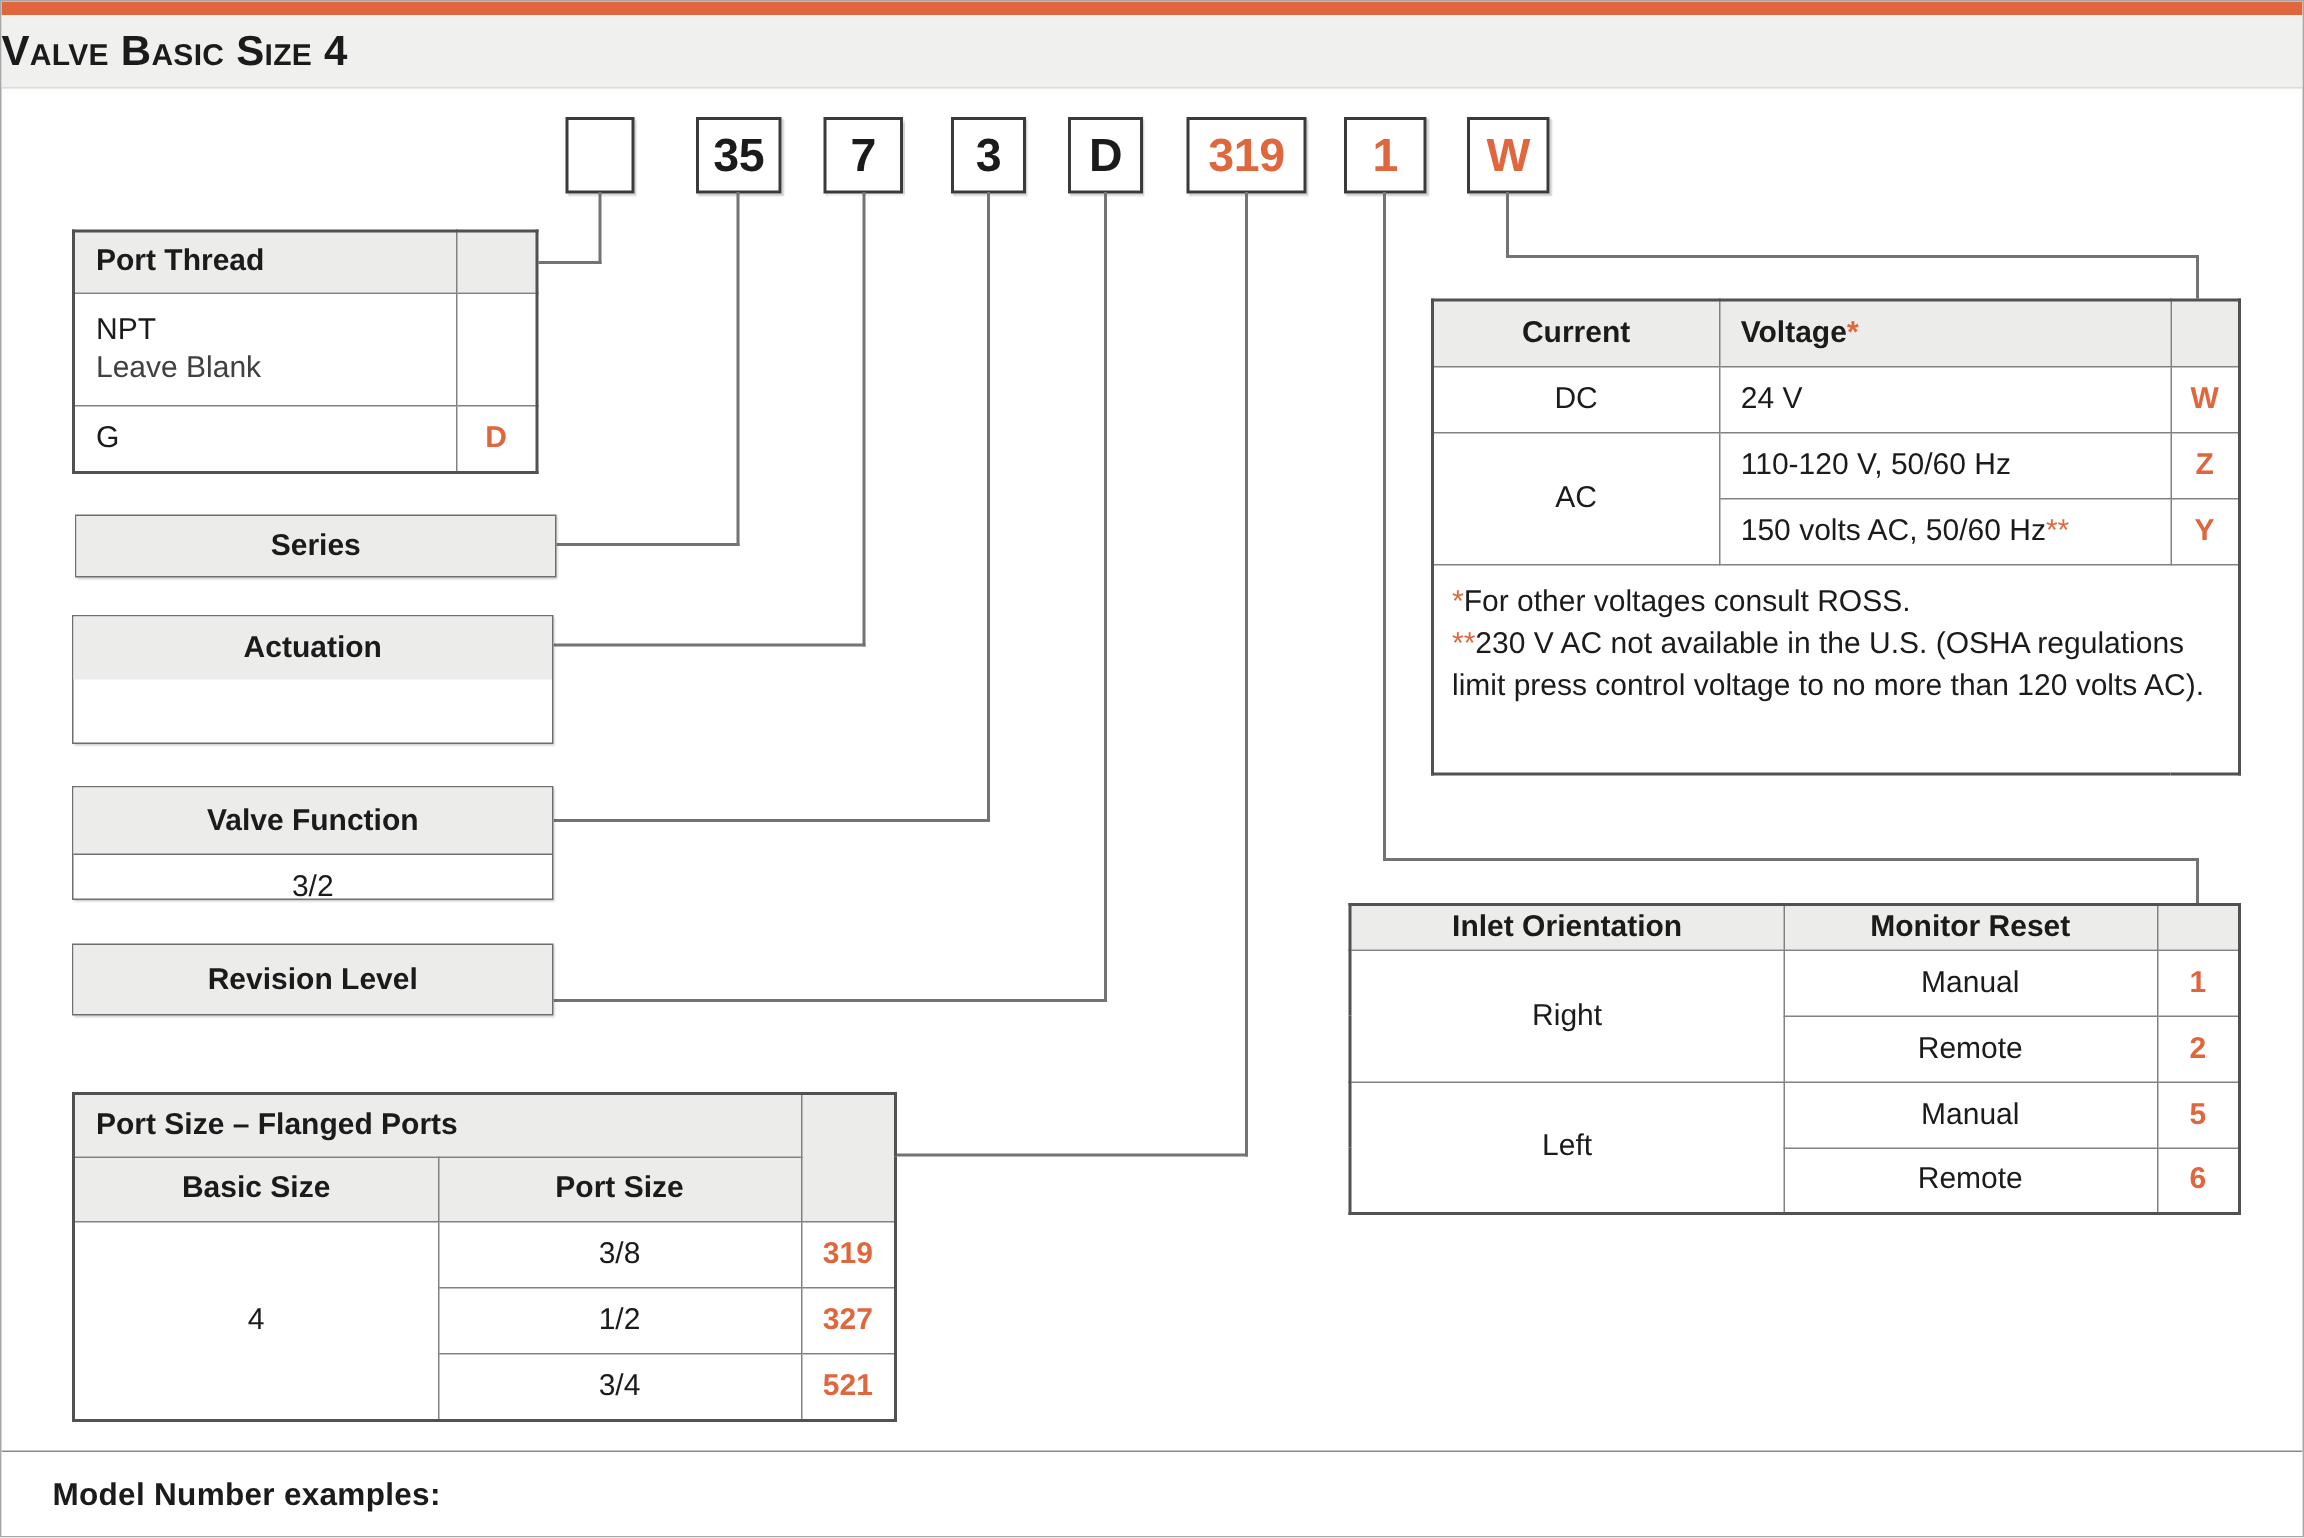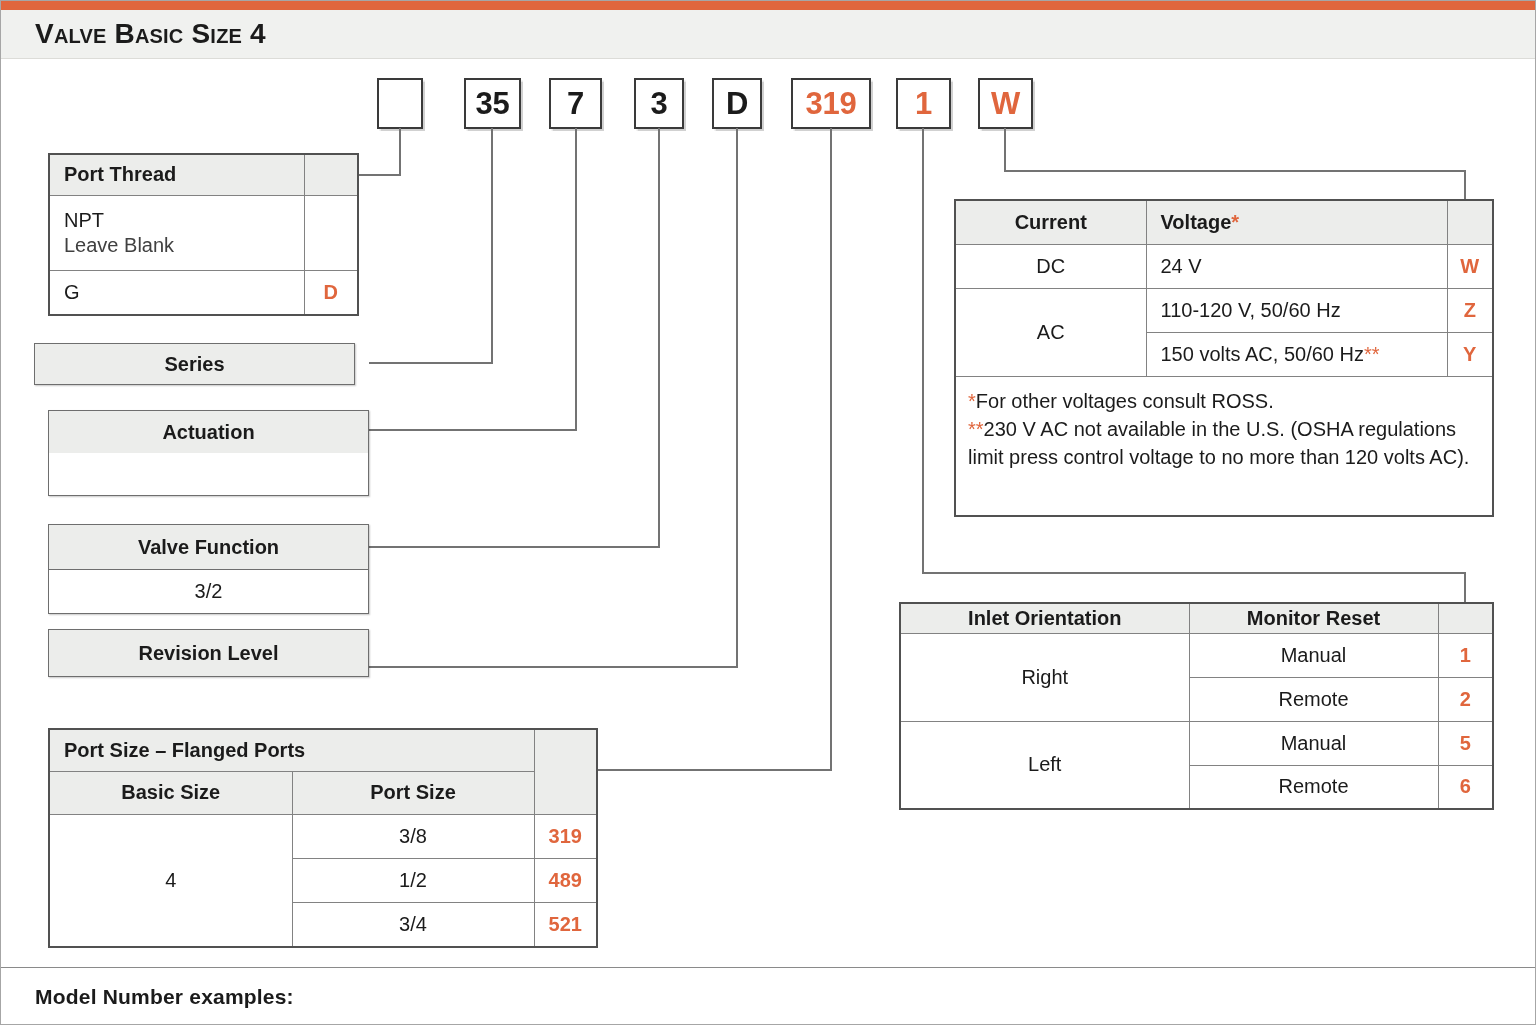--- a/index.html
+++ b/index.html
@@ -5,21 +5,21 @@
   html,body{margin:0;padding:0;background:#fff;}
   .page{
     position:relative;width:1536px;height:1025px;box-sizing:border-box;
     background:#ffffff;border:1px solid #a6a6a6;overflow:hidden;
     font-family:"Liberation Sans","DejaVu Sans",sans-serif;color:#1b1b1b;
   }
   .topbar{position:absolute;left:0;top:0;width:100%;height:9px;background:#e0663d;}
   .titleband{
     position:absolute;left:0;top:9px;width:100%;height:49px;background:#f0f1ef;
     border-bottom:1px solid #dcdcd8;display:flex;align-items:center;
-    padding-left:34px;box-sizing:border-box;
+    box-sizing:border-box;
   }
   .title{font-variant:small-caps;font-weight:bold;font-size:28px;letter-spacing:.2px;}
 
   
   .mbox{
     position:absolute;top:77px;height:51px;box-sizing:border-box;
     border:2px solid #3a3a3a;background:#fff;
     display:flex;align-items:center;justify-content:center;
     font-weight:bold;font-size:31px;letter-spacing:-.3px;
     box-shadow:1.5px 1.5px 1px rgba(0,0,0,.18);
@@ -128,29 +128,29 @@
       </td>
       <td></td>
     </tr>
     <tr style="height:45px;">
       <td class="l">G</td>
       <td class="code">D</td>
     </tr>
   </tbody>
     </table>
 
-  <div class="panel" style="left:33px;top:342px;width:321px;height:42px;">
+  <div class="panel" style="left:49px;top:342px;width:321px;height:42px;">
     <div class="panel-h" style="height:100%;">Series</div>
   </div>
 
   <div class="panel" style="left:47px;top:409px;width:321px;height:86px;">
     <div class="panel-h" style="height:42px;">Actuation</div>
   </div>
 
-  <div class="panel" style="left:47px;top:523px;width:321px;height:90px;">
+  <div class="panel" style="left:47px;top:523px;width:321px;height:76px;">
     <div class="panel-h" style="height:44px;">Valve Function</div>
     <div class="panel-b" style="height:43px;">3/2</div>
   </div>
 
   <div class="panel" style="left:47px;top:628px;width:321px;height:48px;">
     <div class="panel-h" style="height:100%;">Revision Level</div>
   </div>
 
   <table class="tbl" style="left:47px;top:727px;width:548px;">
     <colgroup>
@@ -167,21 +167,21 @@
       <td class="hd">Basic Size</td>
       <td class="hd">Port Size</td>
     </tr>
     <tr style="height:44px;">
       <td rowspan="3">4</td>
       <td>3/8</td>
       <td class="code">319</td>
     </tr>
     <tr style="height:44px;">
       <td>1/2</td>
-      <td class="code">489</td>
+      <td class="code">327</td>
     </tr>
     <tr style="height:45px;">
       <td>3/4</td>
       <td class="code">521</td>
     </tr>
   </tbody>
     </table>
 
   <table class="tbl" style="left:953px;top:198px;width:538px;">
     <colgroup>

